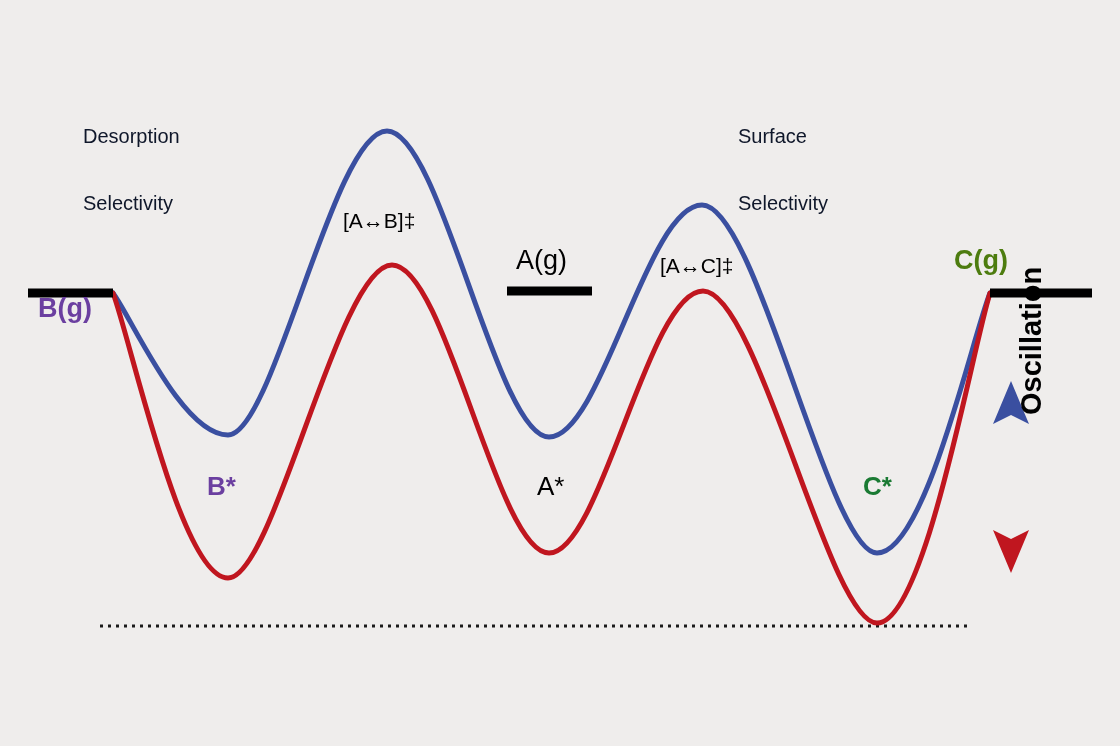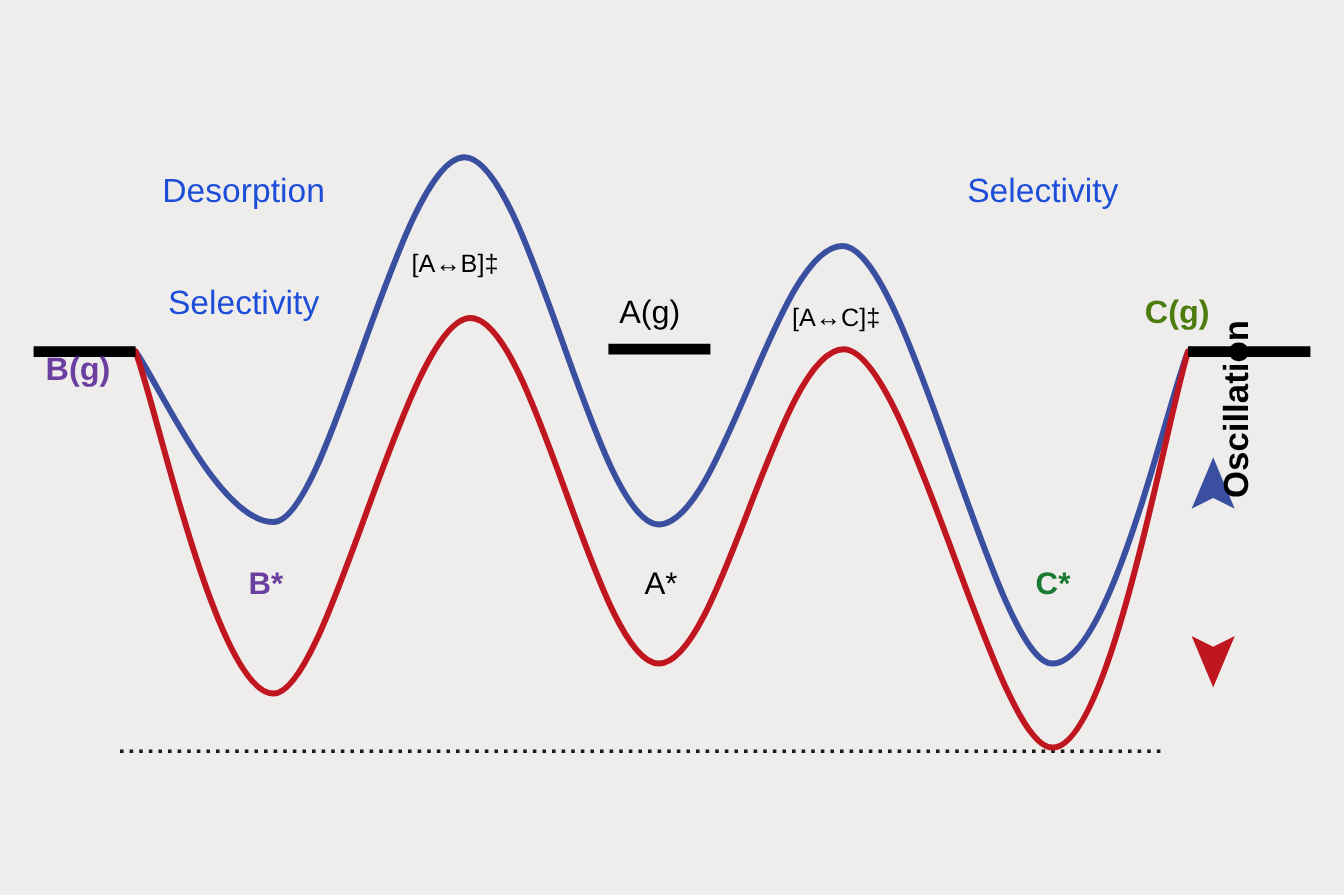--- a/index.html
+++ b/index.html
@@ -9,21 +9,21 @@
     font-family:"Liberation Sans", sans-serif;
     overflow:hidden;
     position:relative;
   }
   #stage{position:absolute;inset:0;width:1120px;height:746px;}
   svg.diagram{position:absolute;left:0;top:0;width:1120px;height:746px;display:block;}
 
   .ann{position:absolute;white-space:pre;line-height:1.12;}
 
   .heading{
-    font-size:28px;font-weight:400;color:#1d4ed8;text-align:center;
+    font-size:20px;font-weight:400;color:#0f172a;text-align:left;
   }
   .state-gas-bold{font-size:27px;font-weight:700;}
   .state-gas{font-size:27px;font-weight:400;color:#000;}
   .state-surf-bold{font-size:26px;font-weight:700;}
   .state-surf{font-size:26px;font-weight:400;color:#000;}
   .ts-label{font-size:21px;font-weight:400;color:#000;text-align:right;}
 
   .osc-label{
     position:absolute;
     font-size:29px;font-weight:700;color:#000;
@@ -65,20 +65,21 @@
     <path d="M 1011 381 L 1029 424 L 1011 415 L 993 424 Z" fill="#3a4fa0"></path>
     <path d="M 1011 573 L 1029 530 L 1011 539 L 993 530 Z" fill="#c0161f"></path>
   </svg>
 
   <div class="ann heading" style="left:83px;top:80px;width:240px;">
     <div>Desorption</div>
     <div>Selectivity</div>
   </div>
 
   <div class="ann heading" style="left:738px;top:80px;width:262px;">
+    <div>Surface</div>
     <div>Selectivity</div>
   </div>
 
   <div class="ann state-gas-bold" style="left:38px;top:245px;color:#6b3fa0;margin-top:48px;">B(g)</div>
 
   <div class="ann state-gas" style="left:516px;top:245px;text-align:center;">A(g)</div>
 
   <div class="ann state-gas-bold" style="left:954px;top:245px;color:#4d7c0f;">C(g)</div>
 
   <div class="ann state-surf-bold" style="left:207px;top:472px;color:#6b3fa0;">B*</div>

